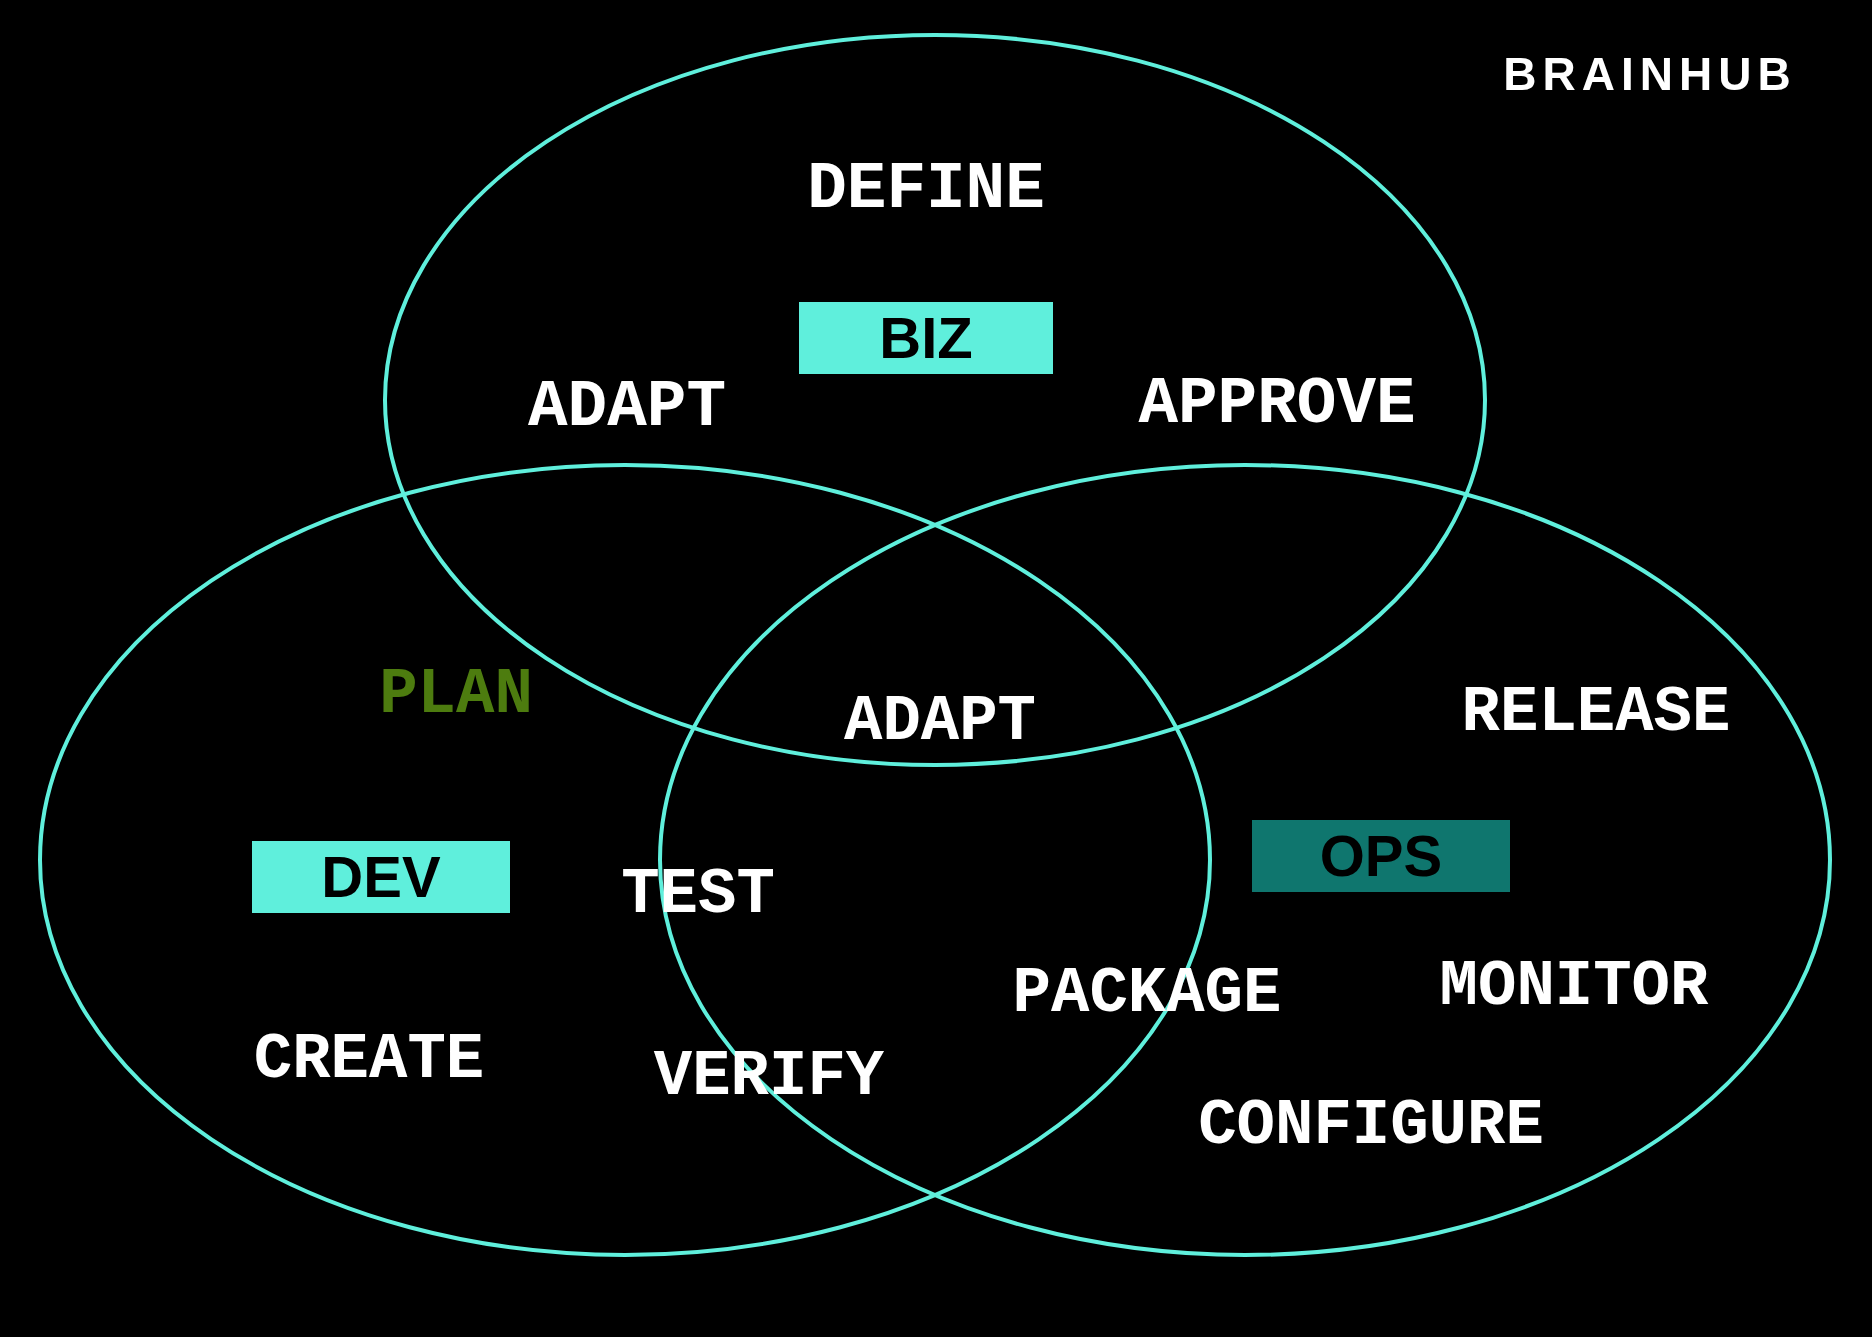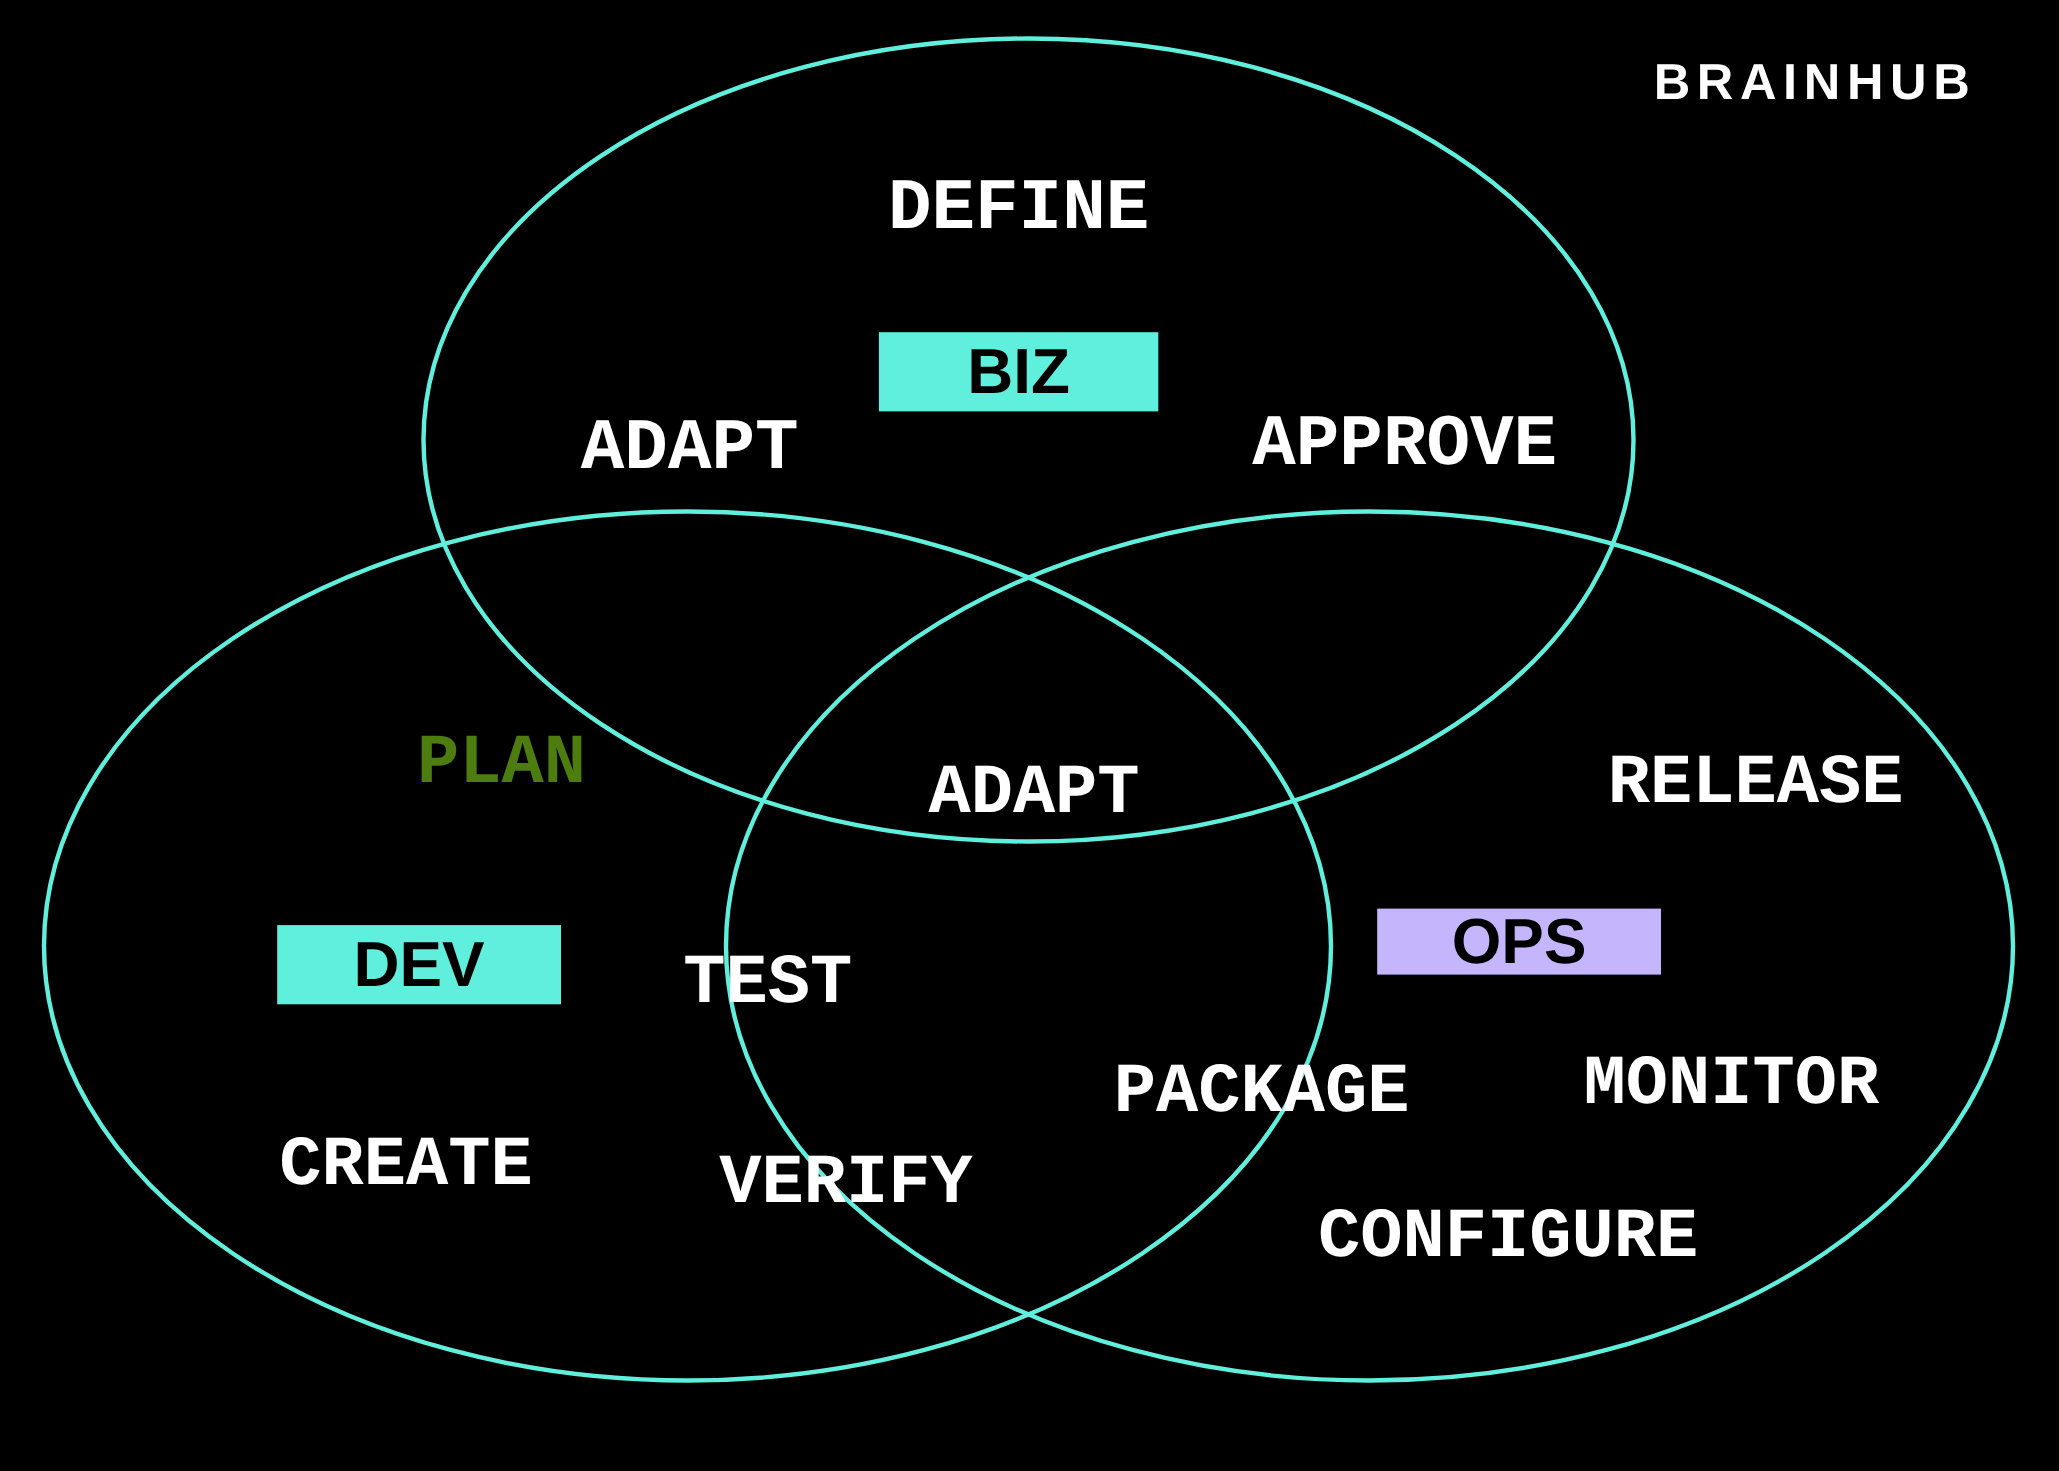--- a/index.html
+++ b/index.html
@@ -90,18 +90,18 @@
       <div class="label" style="left: 1574px; top: 987px; font-size: 64px; color: rgb(255, 255, 255);">MONITOR</div>
       <div class="label" style="left: 1147px; top: 994px; font-size: 64px; color: rgb(255, 255, 255);">PACKAGE</div>
       <div class="label" style="left: 369px; top: 1060px; font-size: 64px; color: rgb(255, 255, 255);">CREATE</div>
       <div class="label" style="left: 769px; top: 1077px; font-size: 64px; color: rgb(255, 255, 255);">VERIFY</div>
       <div class="label" style="left: 1371px; top: 1126px; font-size: 64px; color: rgb(255, 255, 255);">CONFIGURE</div>
     </div>
 
   <div class="layer" id="badges-layer">
       <div class="badge" style="left: 926px; top: 338px; width: 254px; height: 72px; background: rgb(95, 239, 220); color: rgb(0, 0, 0); display: flex; align-items: center; justify-content: center; padding: 12px;">BIZ</div>
       <div class="badge" style="left: 381px; top: 877px; width: 258px; height: 72px; background: rgb(95, 239, 220); color: rgb(0, 0, 0); display: flex; align-items: center; justify-content: center; padding: 0px;">DEV</div>
-      <div class="badge" style="left: 1381px; top: 856px; width: 258px; height: 60px; background: #c4b5fd; color: rgb(0, 0, 0); display: flex; align-items: center; justify-content: center; padding: 0px;">OPS</div>
+      <div class="badge" style="left: 1381px; top: 856px; width: 258px; height: 72px; background: #0f766e; color: rgb(0, 0, 0); display: flex; align-items: center; justify-content: center; padding: 0px;">OPS</div>
     </div>
 
   <div class="watermark" id="watermark" style="left: 1650px; top: 74px; color: rgb(255, 255, 255);">BRAINHUB</div>
 
 </div>
 
 </body></html>

